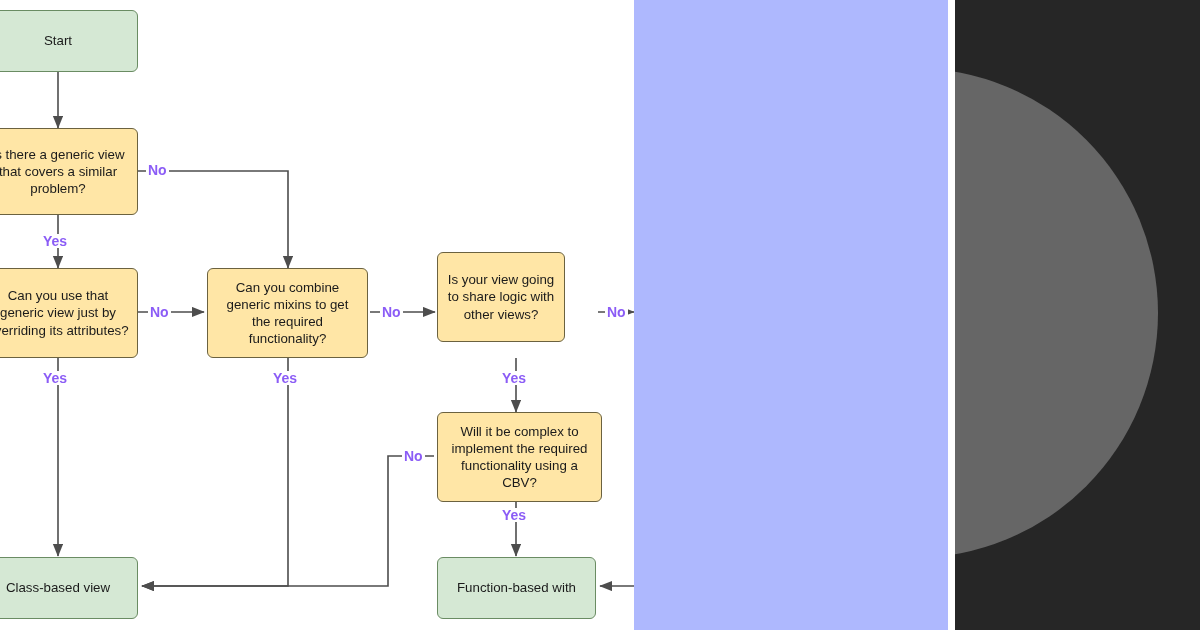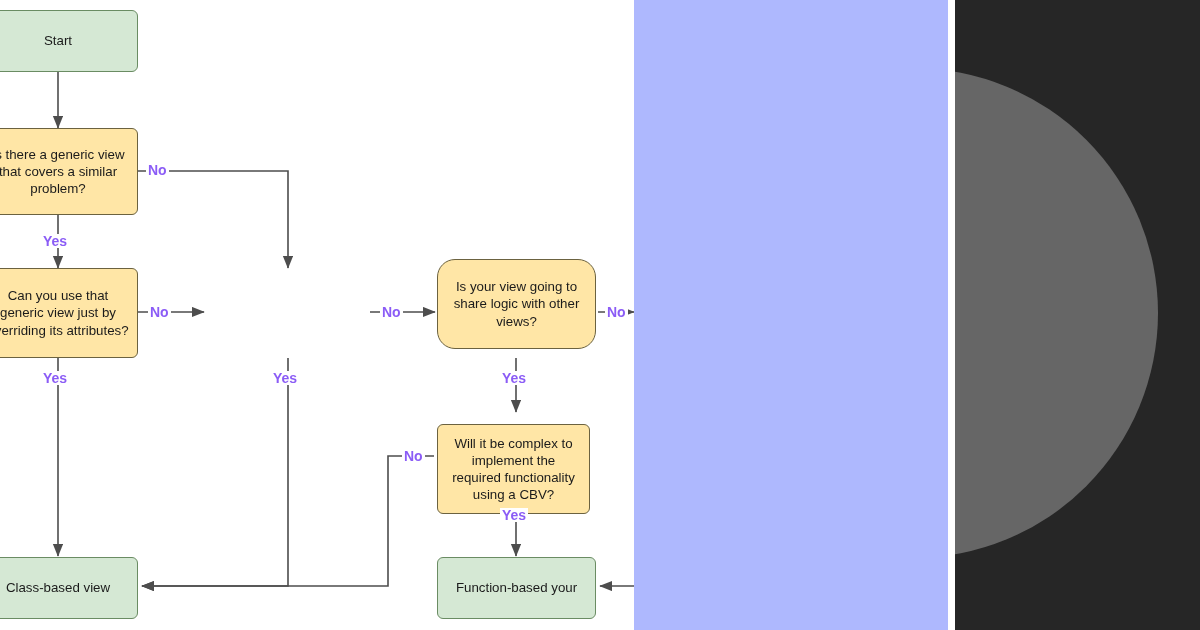--- a/index.html
+++ b/index.html
@@ -92,28 +92,29 @@
         <path d="M434,456 L388,456 L388,586 L142,586"></path>
       </g>
     </svg>
 
     <div class="node terminal" style="left:-22px;top:10px;width:160px;height:62px;">Start</div>
 
     <div class="node decision" style="left:-22px;top:128px;width:160px;height:87px;">Is there a generic view that covers a similar problem?</div>
 
     <div class="node decision" style="left:-22px;top:268px;width:160px;height:90px;">Can you use that generic view just by overriding its attributes?</div>
 
+    <div class="node decision" style="left:207px;top:268px;width:161px;height:90px;">Can you combine generic mixins to get the required functionality?</div>
 
-    <div class="node decision" style="left:437px;top:259px;width:159px;height:90px;border-radius:18px;">Is your view going to share logic with other views?</div>
+    <div class="node decision" style="left:437px;top:252px;width:128px;height:90px;">Is your view going to share logic with other views?</div>
 
-    <div class="node decision" style="left:437px;top:412px;width:153px;height:90px;margin-top:12px;">Will it be complex to implement the required functionality using a CBV?</div>
+    <div class="node decision" style="left:437px;top:412px;width:165px;height:90px;">Will it be complex to implement the required functionality using a CBV?</div>
 
     <div class="node terminal" style="left:-22px;top:557px;width:160px;height:62px;">Class-based view</div>
 
-    <div class="node terminal" style="left:437px;top:557px;width:159px;height:62px;">Function-based your</div>
+    <div class="node terminal" style="left:437px;top:557px;width:159px;height:62px;">Function-based with</div>
 
     <div class="elabel" style="left:146px;top:163px;">No</div>
 
     <div class="elabel" style="left:41px;top:234px;">Yes</div>
 
     <div class="elabel" style="left:148px;top:305px;">No</div>
 
     <div class="elabel" style="left:41px;top:371px;">Yes</div>
 
     <div class="elabel" style="left:380px;top:305px;">No</div>

